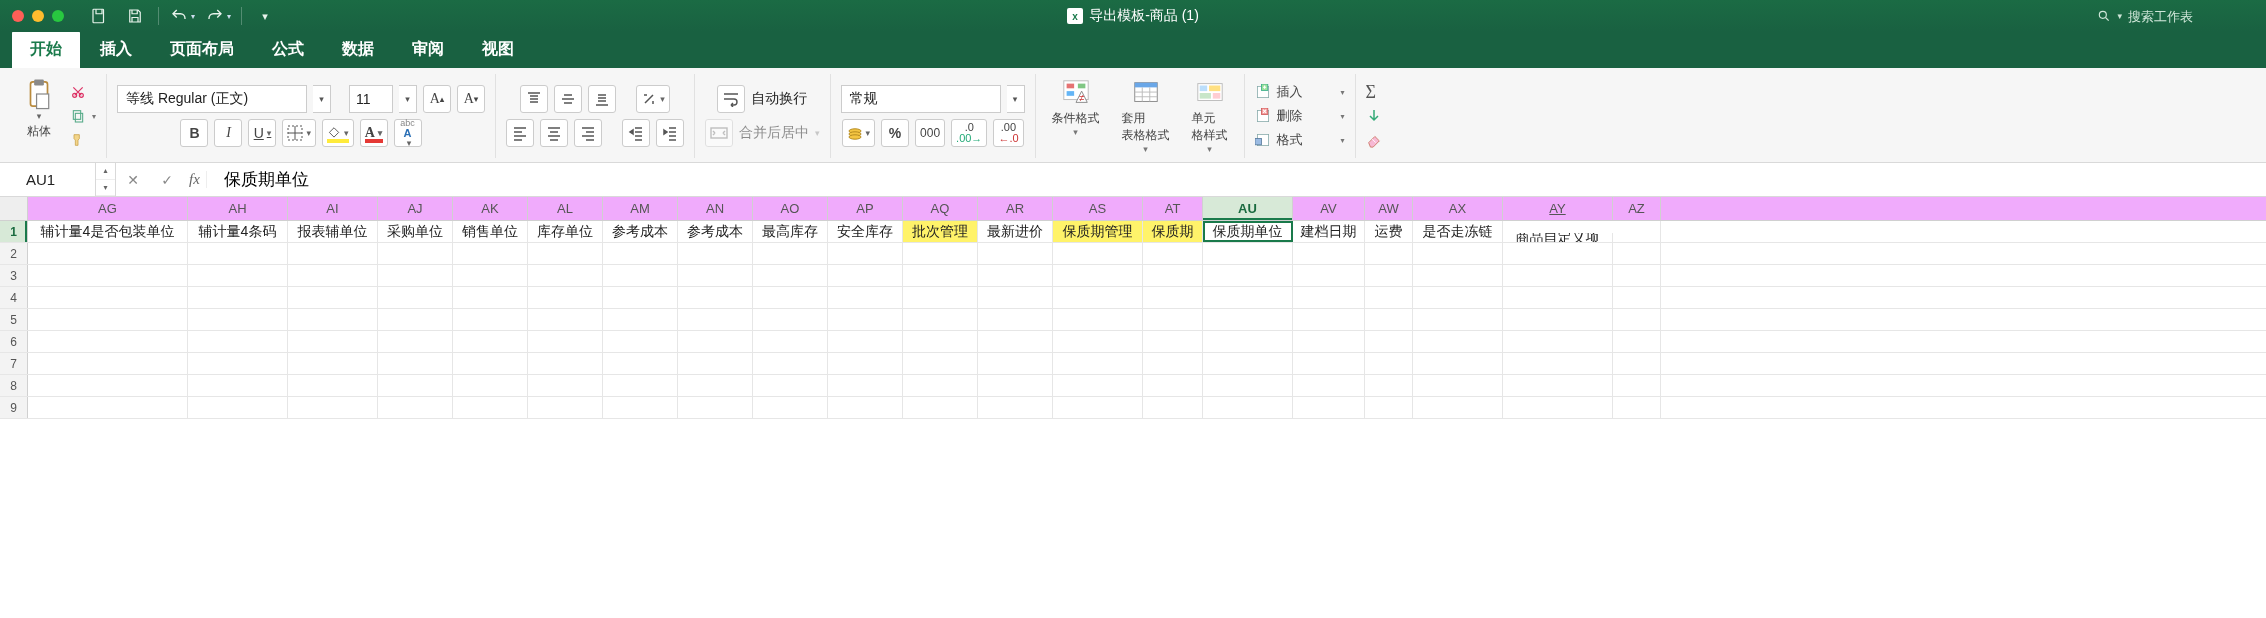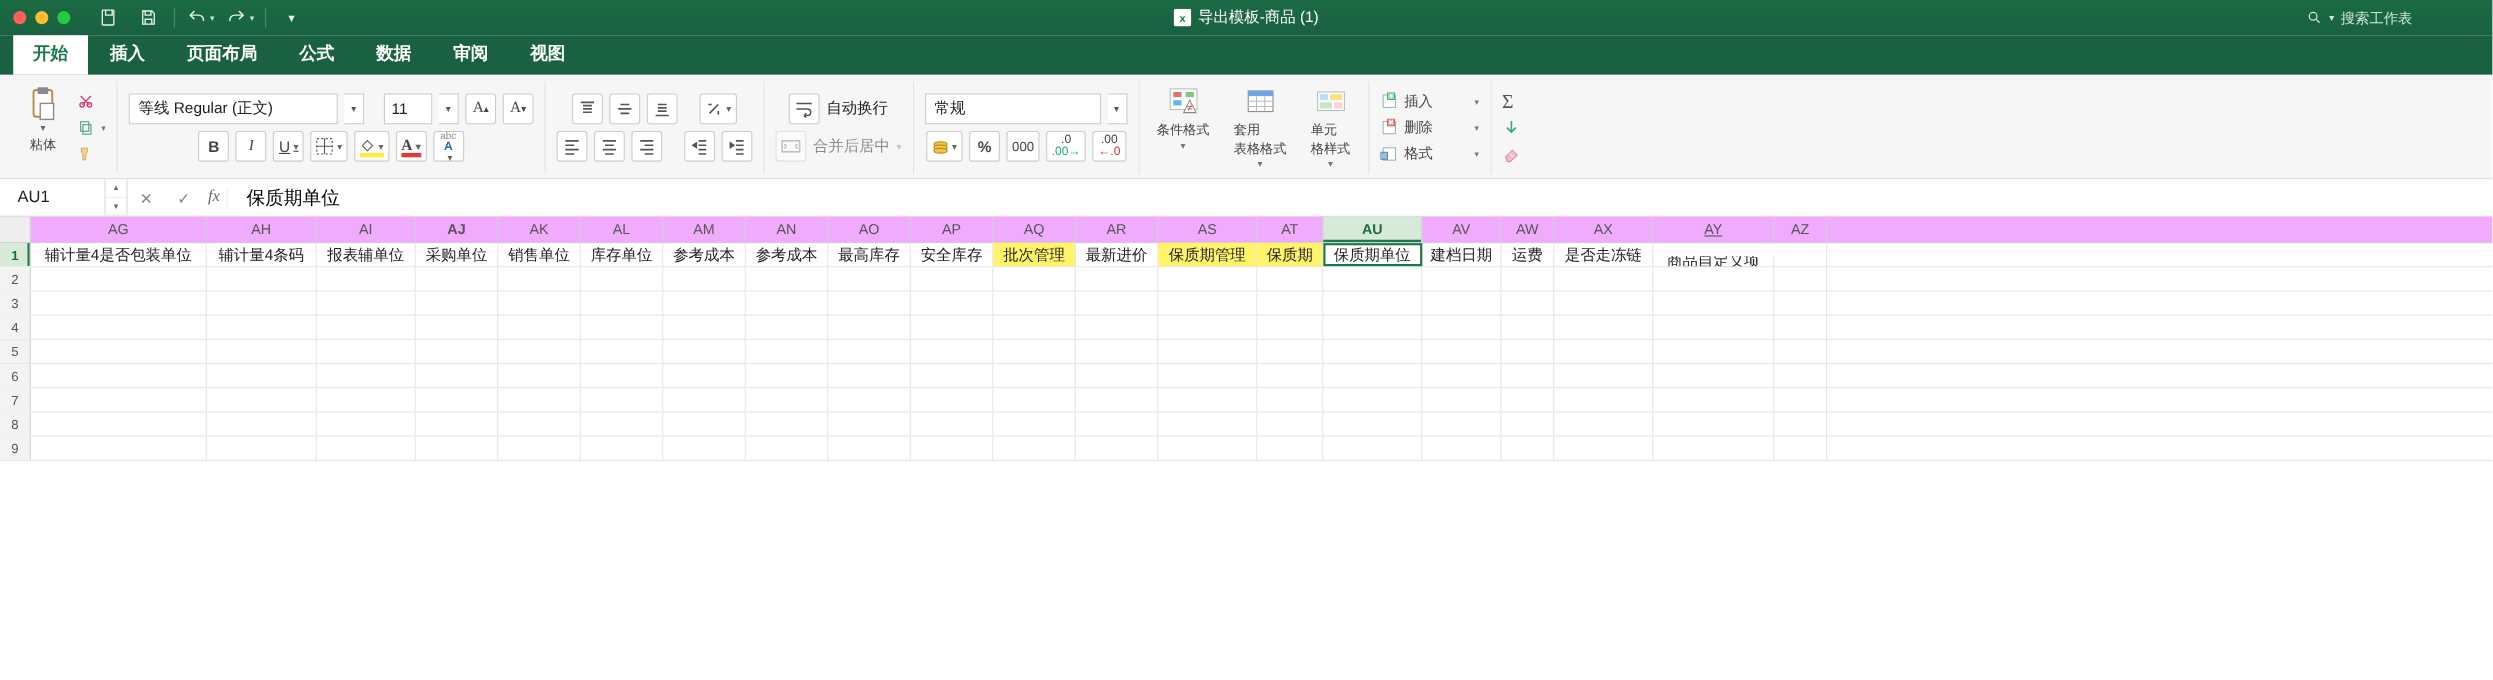--- a/index.html
+++ b/index.html
@@ -42,21 +42,21 @@
   .color-under::after { content:""; position:absolute; left:4px; right:4px; bottom:3px; height:4px; background:var(--uc,#ffeb3b); }
   .stackbtn { display:flex; flex-direction:column; align-items:center; cursor:pointer; padding:2px 6px; }
   .stackbtn svg { width:30px; height:30px; }
   .mini { display:flex; flex-direction:column; gap:2px; }
   .mini .mrow { display:flex; align-items:center; gap:6px; height:22px; font-size:13px; color:#444; cursor:pointer; }
   .mini .mrow svg { width:16px; height:16px; }
   .disabled { opacity:.5; }
 
   
   .fbar { height:34px; border-bottom:1px solid #d9d9d9; display:flex; align-items:center; background:#fff; }
-  .namebox { width:96px; height:100%; border-right:1px solid #d9d9d9; display:flex; align-items:center; padding-left:16px; font-size:15px; }
+  .namebox { width:96px; height:100%; border-right:1px solid #d9d9d9; display:flex; align-items:center; padding-left:26px; font-size:15px; }
   .nb-stepper { width:20px; height:100%; border-right:1px solid #d9d9d9; display:flex; flex-direction:column; }
   .nb-stepper div { flex:1; display:flex; align-items:center; justify-content:center; font-size:8px; color:#666; border-bottom:1px solid #eee; cursor:pointer; }
   .fbtn { width:34px; height:100%; display:flex; align-items:center; justify-content:center; color:#888; cursor:pointer; }
   .fx { font-style:italic; font-family:Georgia,serif; color:#666; font-size:15px; padding-right:6px; border-right:1px solid #eee; margin-right:6px; }
   .fval { flex:1; padding-left:6px; font-size:17px; height:100%; border:none; outline:none; }
 
   
   .sheet { position:relative; }
   .colhdr { display:flex; height:24px; background:#f0abfc; border-bottom:1px solid #d0d0d0; }
   .corner { width:28px; border-right:1px solid #d0d0d0; background:#eee; }
@@ -420,21 +420,21 @@
   <input class="fval" value="保质期单位" style="">
 </div>
 
 <div class="sheet">
   <div class="colhdr">
     <div class="corner"></div>
 
   <div class="ch" style="width: 160px;">AG</div>
       <div class="ch" style="width: 100px;">AH</div>
       <div class="ch" style="width: 90px;">AI</div>
-      <div class="ch" style="width: 75px; font-weight: bold;">AJ</div>
+      <div class="ch" style="width: 75px;">AJ</div>
       <div class="ch" style="width: 75px;">AK</div>
       <div class="ch" style="width: 75px;">AL</div>
       <div class="ch" style="width: 75px;">AM</div>
       <div class="ch" style="width: 75px;">AN</div>
       <div class="ch" style="width: 75px;">AO</div>
       <div class="ch" style="width: 75px;">AP</div>
       <div class="ch" style="width: 75px;">AQ</div>
       <div class="ch" style="width: 75px;">AR</div>
       <div class="ch" style="width: 90px;">AS</div>
       <div class="ch" style="width: 60px;">AT</div>

